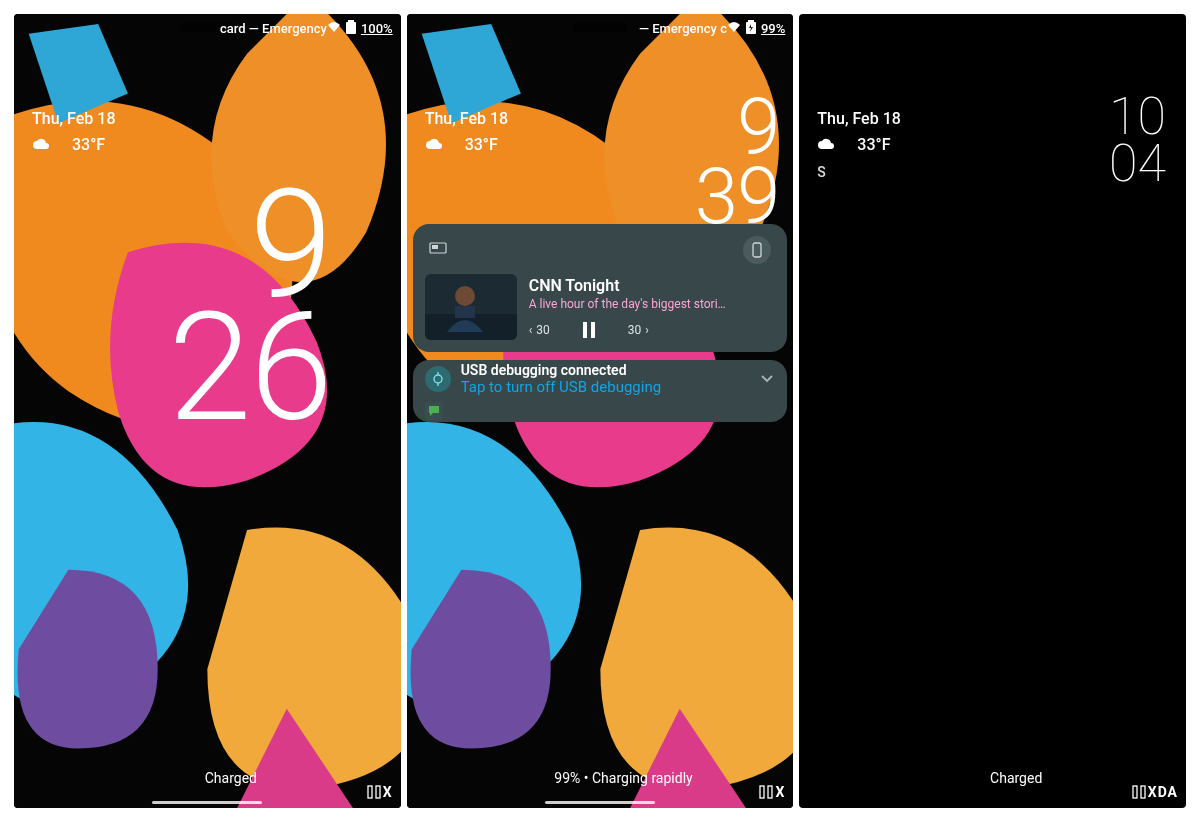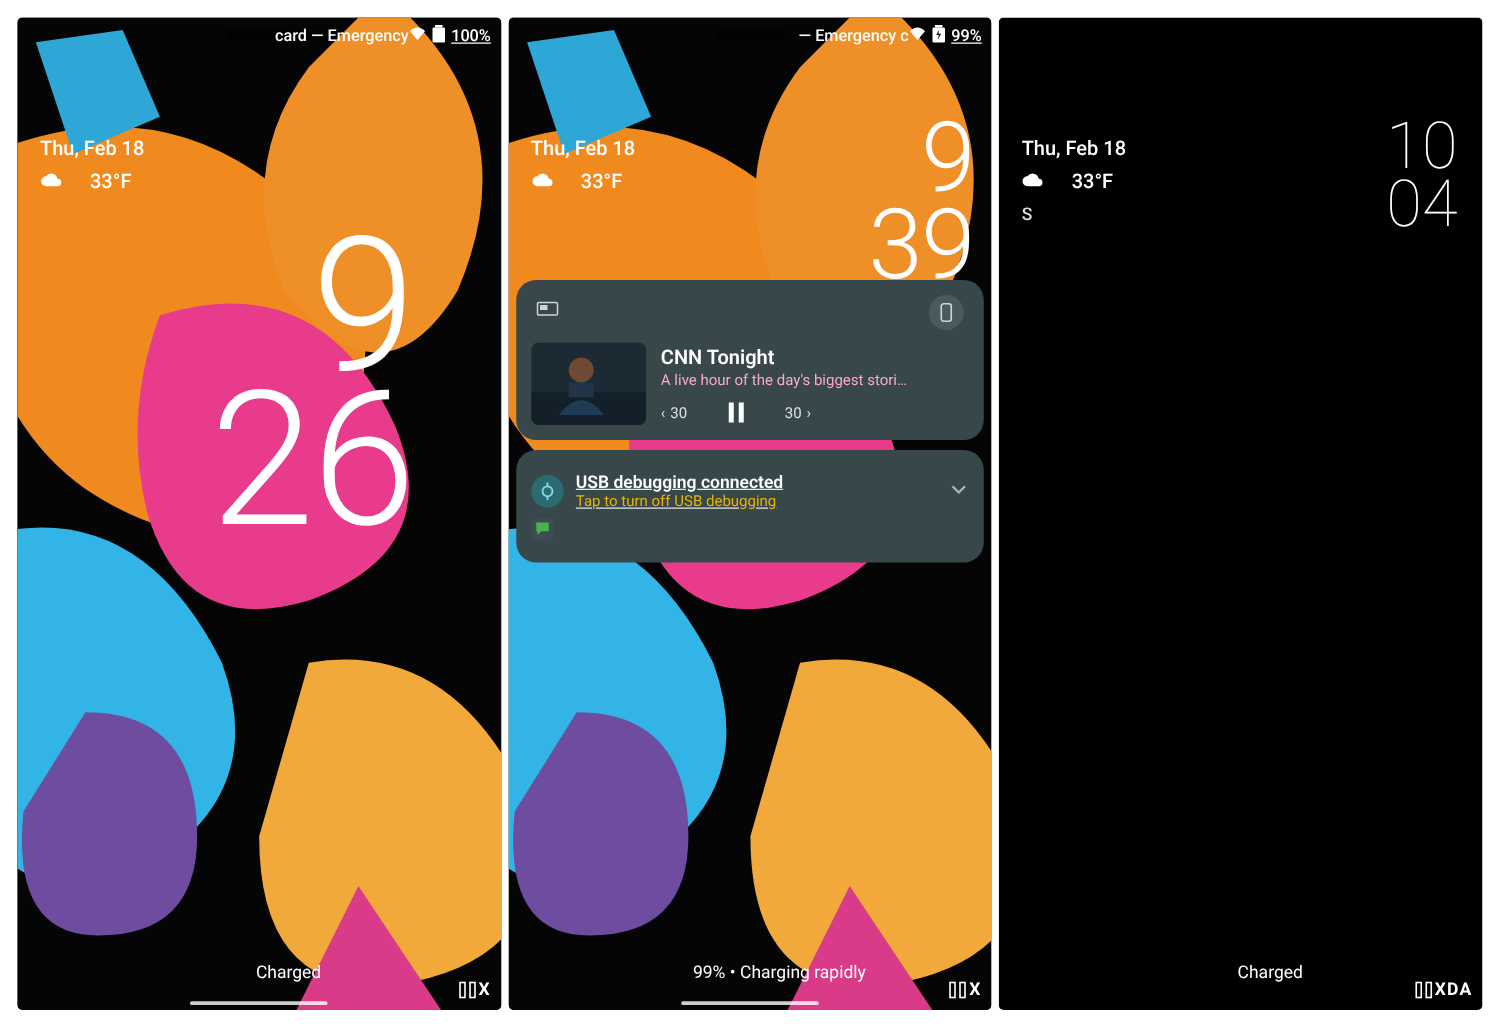--- a/index.html
+++ b/index.html
@@ -37,21 +37,21 @@
   .media-title{font-size:16px;font-weight:600;color:#fff;margin-bottom:2px;}
   .media-sub{font-size:12px;color:#f9a8d4;white-space:nowrap;overflow:hidden;text-overflow:ellipsis;}
   .controls{display:flex;gap:30px;align-items:center;margin-top:10px;font-size:12px;color:#dfe3e4;}
   .controls .cbtn{display:flex;align-items:center;gap:4px;}
   .pause{width:18px;height:18px;display:flex;gap:4px;align-items:center;justify-content:center;}
   .pause span{width:4px;height:16px;background:#fff;}
   .notif2{display:flex;align-items:center;gap:10px;}
   .nicon{width:26px;height:26px;border-radius:13px;background:#2d6b72;display:flex;align-items:center;justify-content:center;color:#7fe0ea;flex:0 0 auto;}
   .ntext{flex:1;}
   .ntitle{font-size:14px;font-weight:600;color:#fff;}
-  .nsub{font-size:12px;color:#eab308;}
+  .nsub{font-size:15px;color:#0ea5e9;}
   .chev{color:#aeb5b7;}
   .msg-dot{width:18px;height:18px;border-radius:4px;background:#3a4d50;display:flex;align-items:center;justify-content:center;margin-top:6px;}
   .sublab{font-size:14px;margin-top:4px;color:#ddd;}
 
   svg{overflow:visible;}
 </style>
 </head>
 <body>
 
 <div class="stage">
@@ -206,21 +206,21 @@
                     </div>
                   <div class="cbtn">
                     <span>30</span>
                       <span>›</span>
                   </div>
                 </div>
               </div>
             </div>
           </div>
 
-          <div class="card" style="padding:18px 12px;text-decoration:underline;">
+          <div class="card" style="padding:2px 12px;">
             <div class="notif2">
               <div class="nicon">
                 <svg width="14" height="14" viewBox="0 0 14 14">
                     <circle cx="7" cy="7" r="4" fill="none" stroke="#7fe0ea" stroke-width="1.4"></circle>
                     <line x1="7" y1="0" x2="7" y2="3" stroke="#7fe0ea" stroke-width="1.4"></line>
                     <line x1="7" y1="11" x2="7" y2="14" stroke="#7fe0ea" stroke-width="1.4"></line>
                   </svg>
               </div>
               <div class="ntext">
                 <div class="ntitle">USB debugging connected</div>

